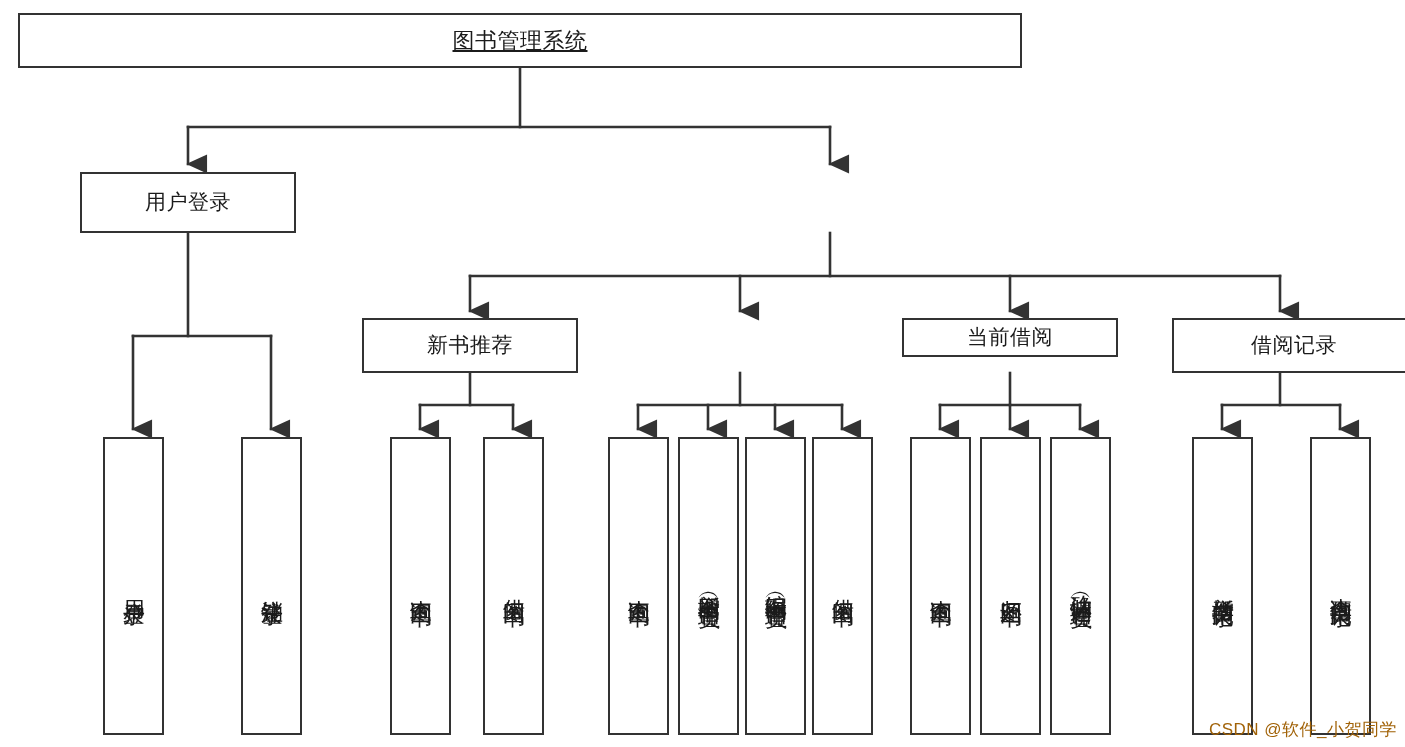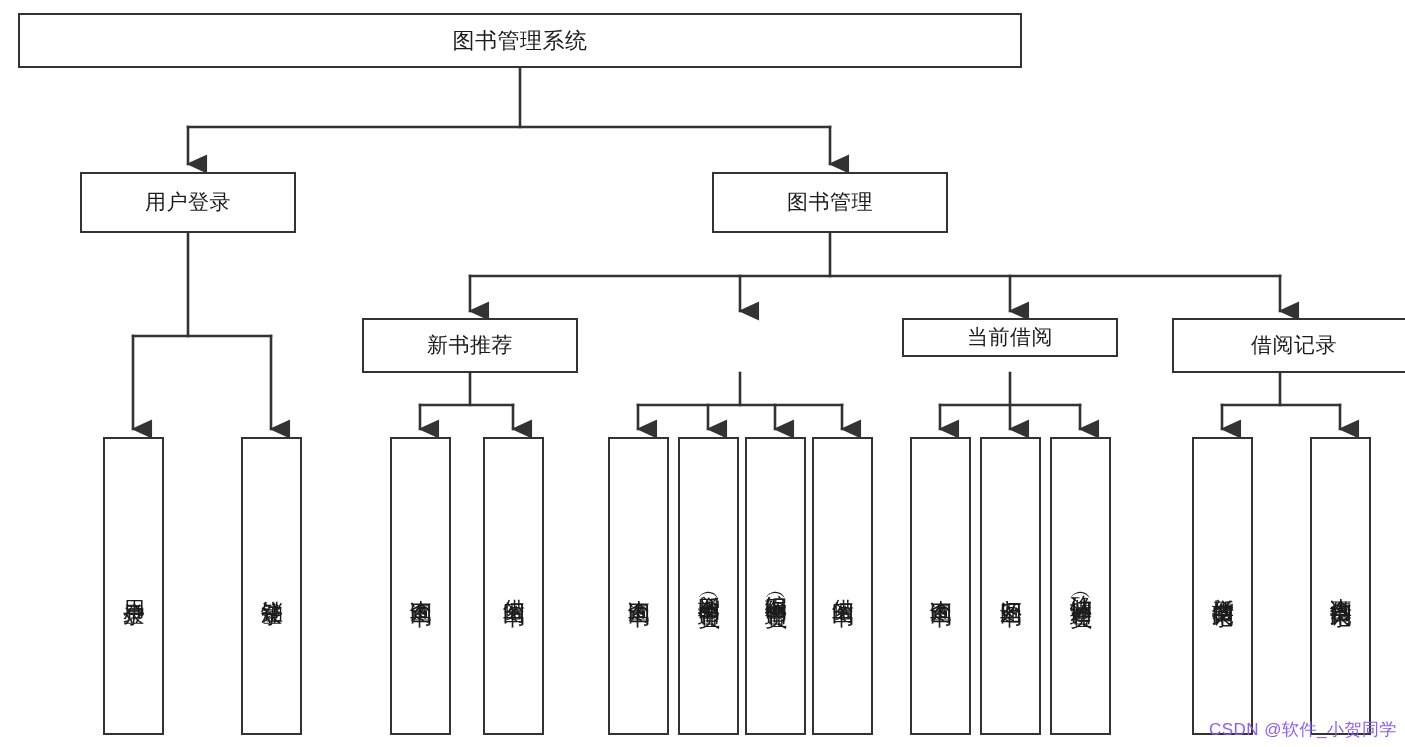--- a/index.html
+++ b/index.html
@@ -62,21 +62,21 @@
     font-size: 22px;
     line-height: 1.04;
     letter-spacing: 2px;
     white-space: nowrap;
   }
   .watermark {
     position: absolute;
     right: 8px;
     bottom: 6px;
     font-size: 17px;
-    color: #8b5cf6;
+    color: #a16207;
     letter-spacing: 0.5px;
     white-space: nowrap;
     z-index: 5;
     font-family: "Liberation Sans", "DejaVu Sans", sans-serif;
   }
 </style>
 </head>
 <body>
 
 <div id="canvas">
@@ -131,30 +131,27 @@
       <path d="M 1010 405 L 1010 429" marker-end="url(#arrowdown)"></path>
       <path d="M 1080 405 L 1080 429" marker-end="url(#arrowdown)"></path>
 
       <path d="M 1280 373 L 1280 405"></path>
       <path d="M 1222 405 L 1340 405"></path>
       <path d="M 1222 405 L 1222 429" marker-end="url(#arrowdown)"></path>
       <path d="M 1340 405 L 1340 429" marker-end="url(#arrowdown)"></path>
     </g>
   </svg>
 
-  <div class="node h-node root" style="left:18px; top:13px; width:1004px; height:55px;">
+  <div class="node h-node root" style="left:18px; top:13px; width:1004px; height:55px;text-decoration:underline;">
     <span class="node-label">图书管理系统</span>
   </div>
 
   <div class="node h-node" style="left:80px; top:172px; width:216px; height:61px;">
     <span class="node-label">用户登录</span>
   </div>
-  <div class="node h-node" style="left:712px; top:172px; width:236px; height:61px;">
-    <span class="node-label">图书管理</span>
-  </div>
 
   <div class="node h-node" style="left:362px; top:318px; width:216px; height:55px;">
     <span class="node-label">新书推荐</span>
   </div>
   <div class="node h-node" style="left:902px; top:318px; width:216px; height:39px;">
     <span class="node-label">当前借阅</span>
   </div>
   <div class="node h-node" style="left:1172px; top:318px; width:244px; height:55px;">
     <span class="node-label">借阅记录</span>
   </div>

